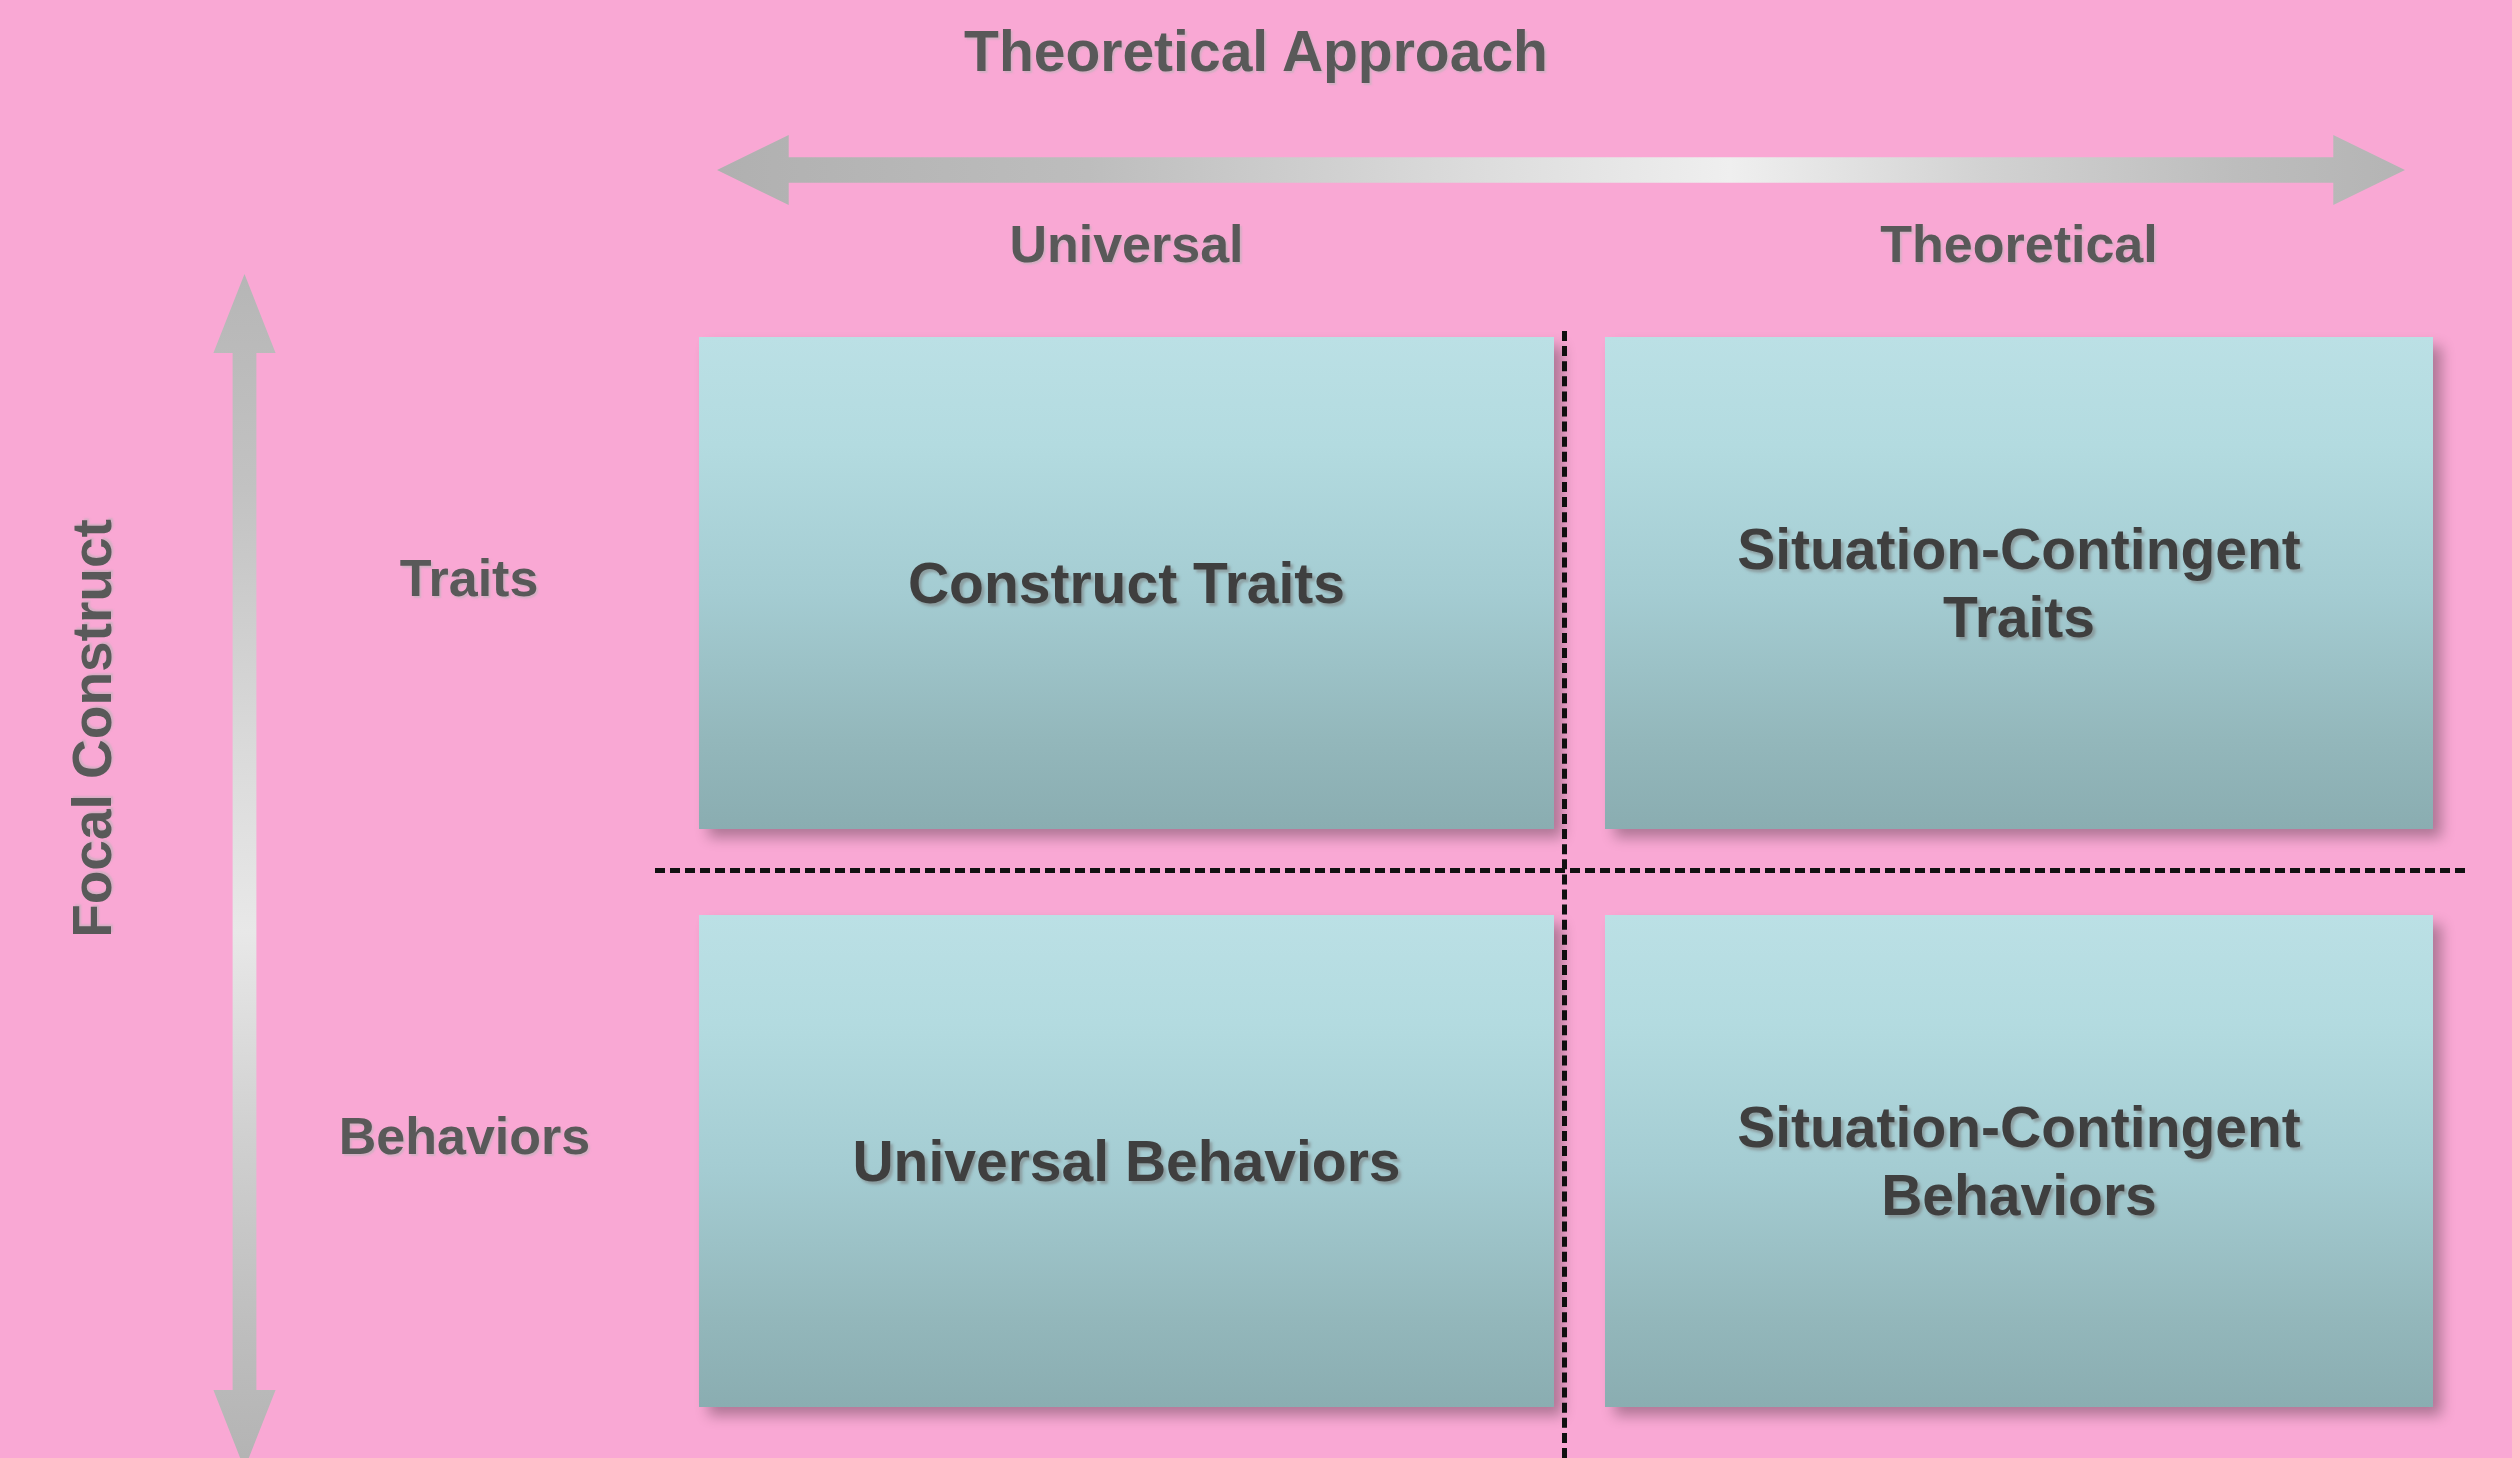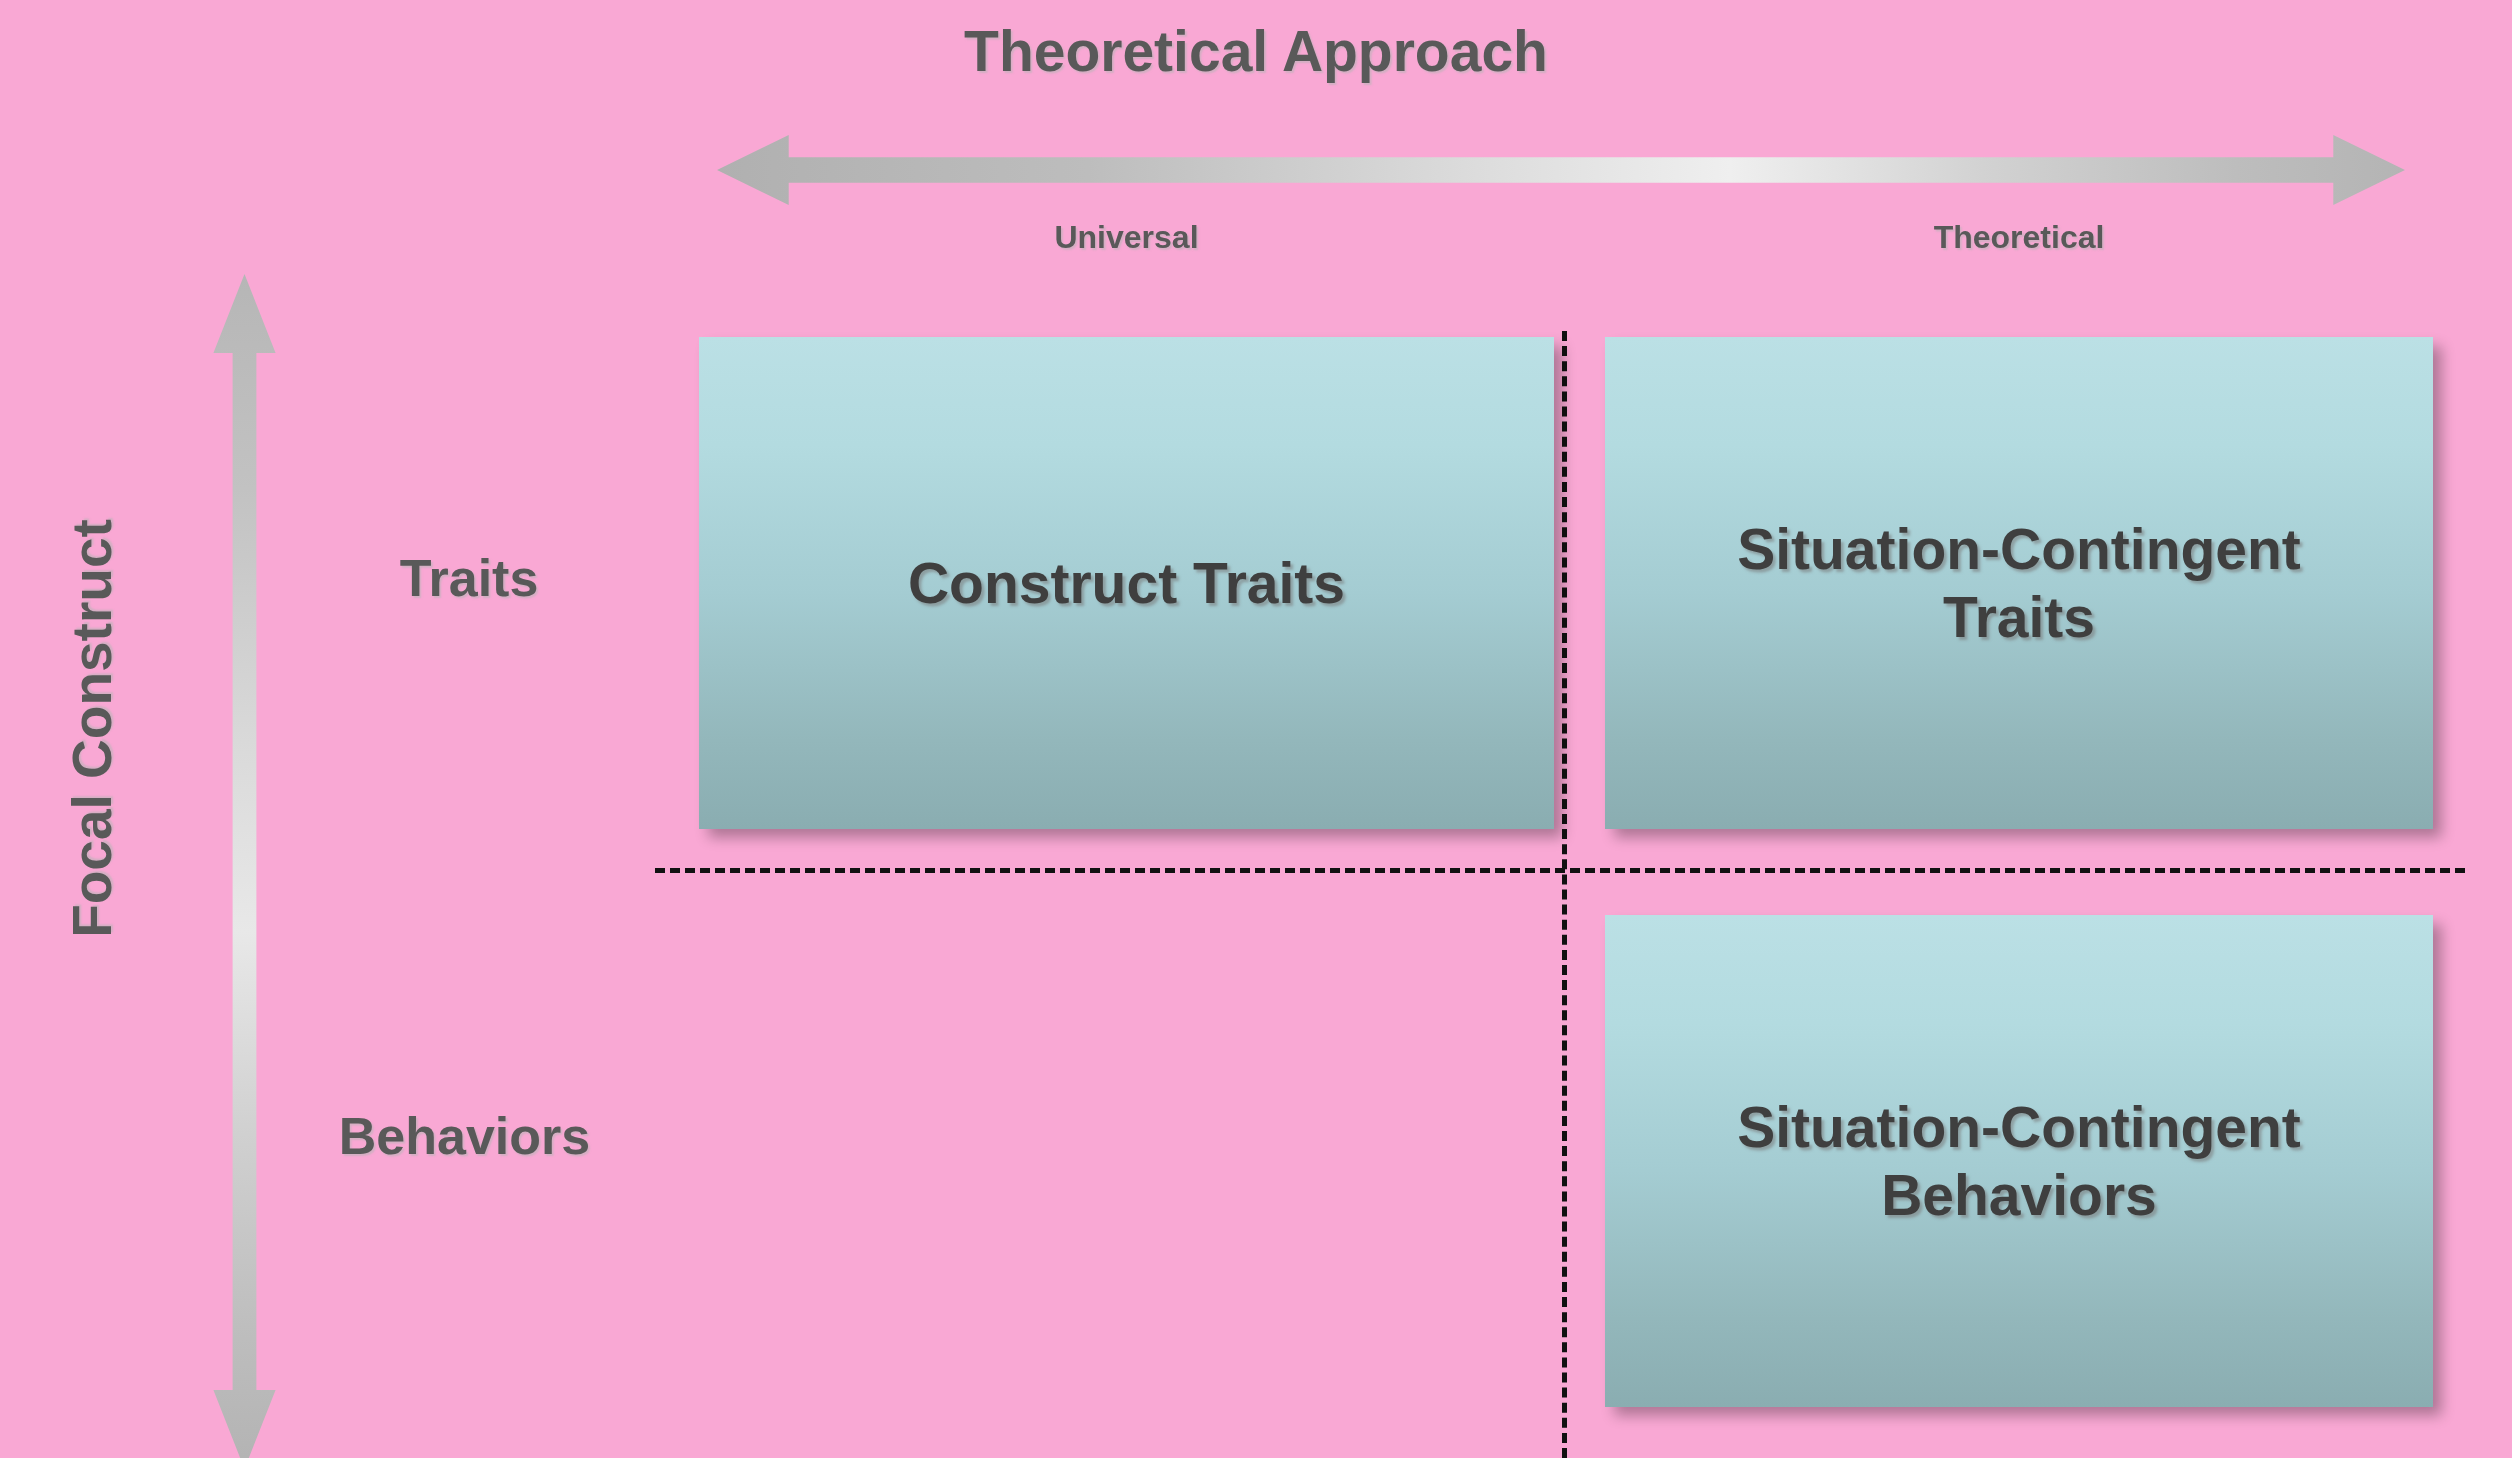--- a/index.html
+++ b/index.html
@@ -51,24 +51,24 @@
     left: -303px;
     top: -31px;
     width: 607px;
     display: block;
     text-align: center;
   }
 
   
   .col-header {
     position: absolute;
-    top: 207px;
+    top: 214px;
     color: #595959;
     font-weight: bold;
-    font-size: 32px;
+    font-size: 52px;
     line-height: 61px;
     text-align: center;
     text-shadow: 1.8px 1.8px 1.8px rgba(180,180,180,0.55);
     white-space: nowrap;
   }
   #col-header-0 { left: 699px;  width: 855px; }
   #col-header-1 { left: 1605px; width: 828px; }
 
   
   .row-header {
@@ -209,20 +209,23 @@
 
   <div id="quadrant-universal-traits" class="quadrant">
     <div class="quadrant-label">Construct Traits</div>
   </div>
 
   <div id="quadrant-situation-contingent-traits" class="quadrant">
     <div class="quadrant-label">Situation-Contingent
 Traits</div>
   </div>
 
+  <div id="quadrant-universal-behaviors" class="quadrant">
+    <div class="quadrant-label">Universal Behaviors</div>
+  </div>
 
   <div id="quadrant-situation-contingent-behaviors" class="quadrant">
     <div class="quadrant-label">Situation-Contingent
 Behaviors</div>
   </div>
 
 </div>
 
 
 </body></html>

